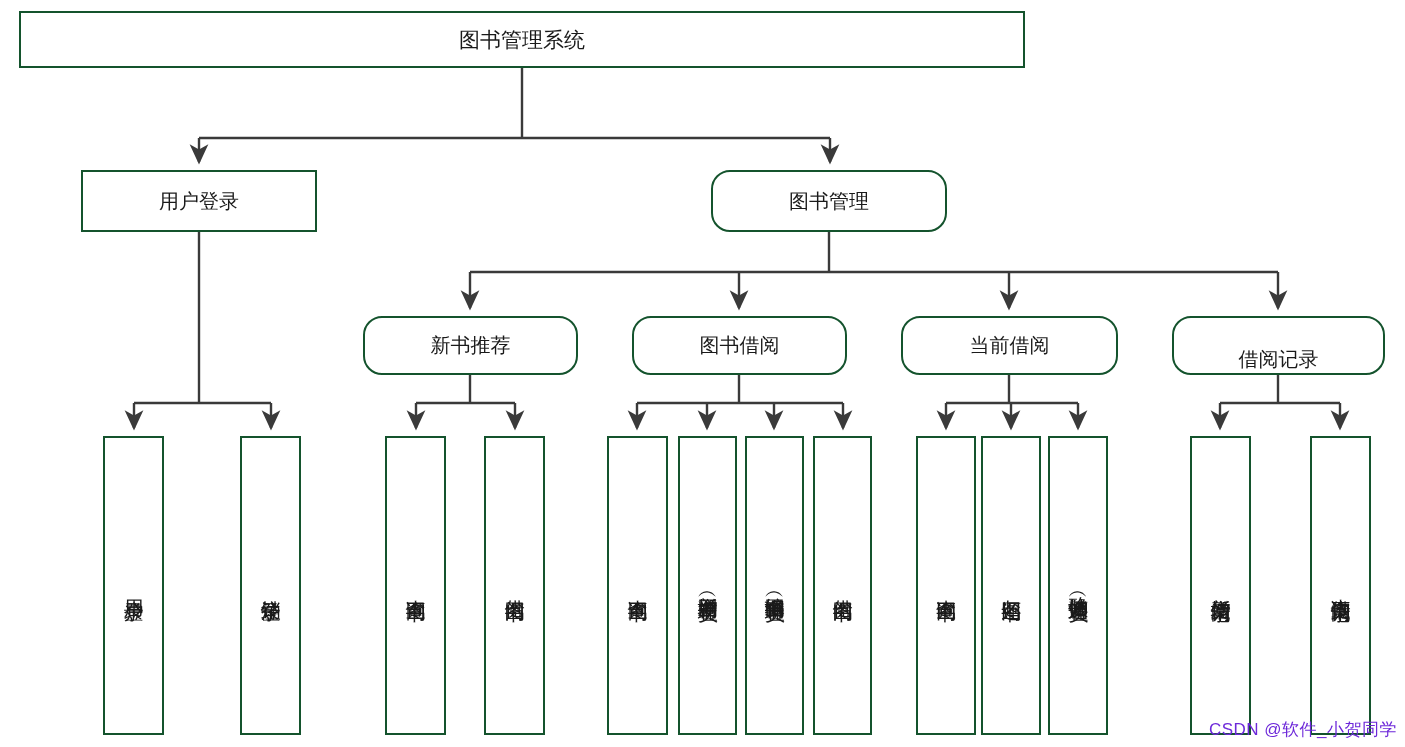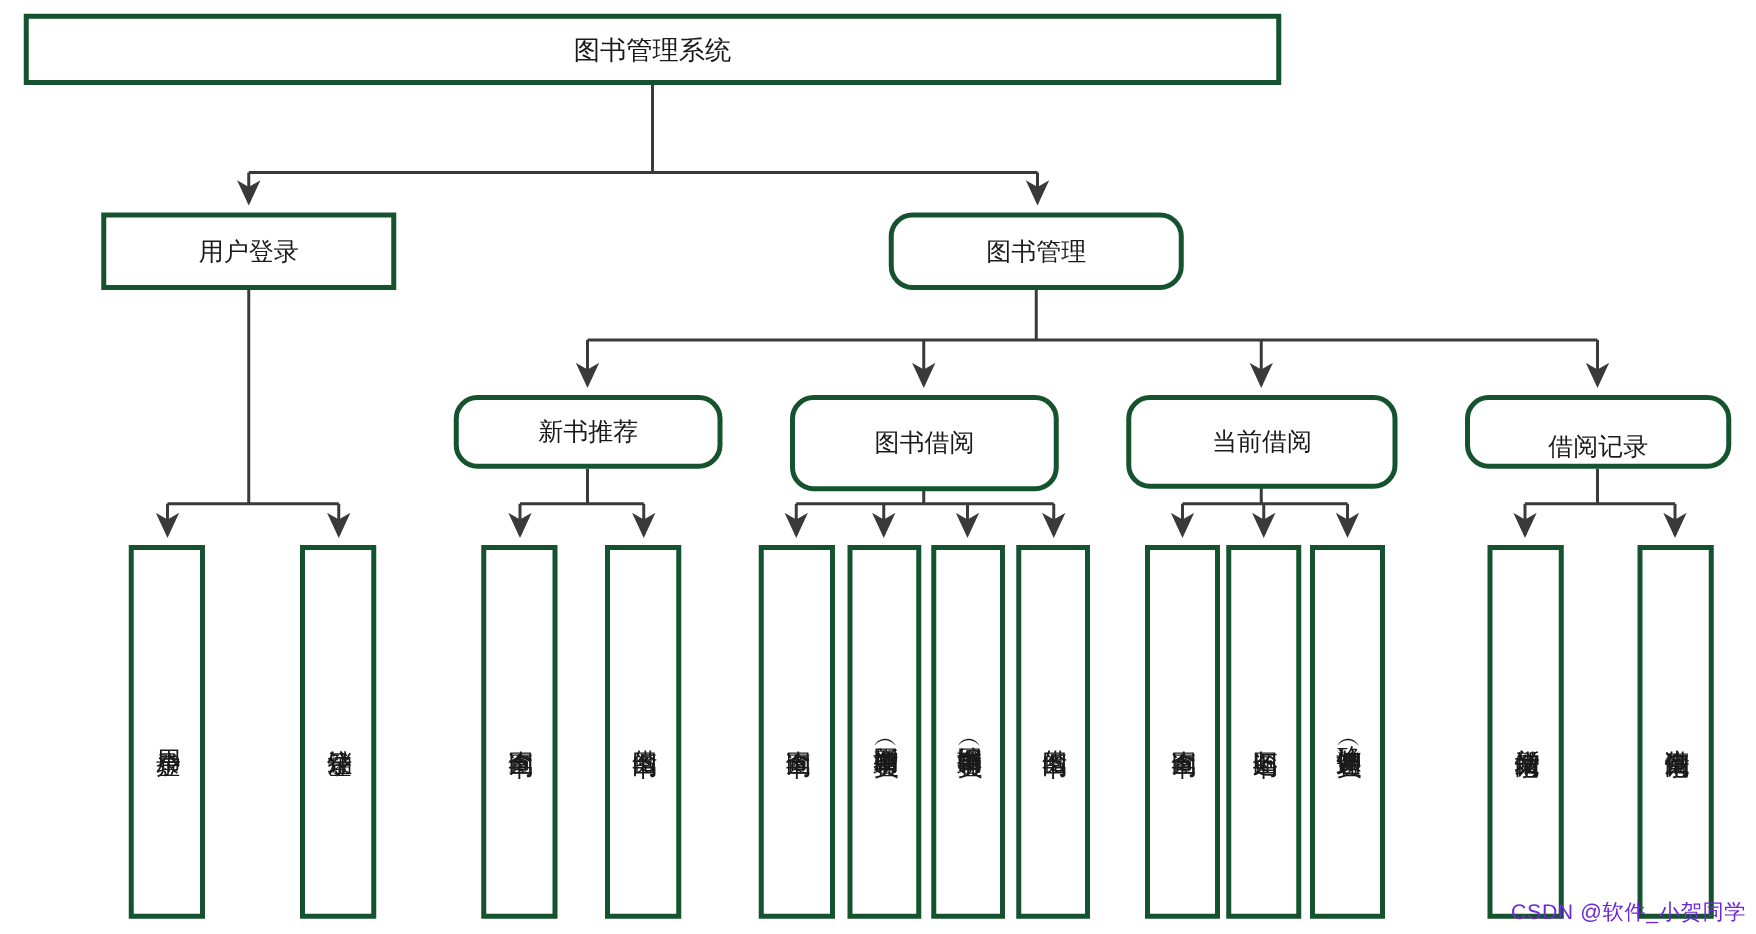--- a/index.html
+++ b/index.html
@@ -14,21 +14,21 @@
     position: relative;
     width: 1405px;
     height: 747px;
     background: #ffffff;
     overflow: hidden;
   }
   .node {
     position: absolute;
     box-sizing: border-box;
     background: #ffffff;
-    border: 4px solid #14532d;
+    border: 2px solid #14532d;
     display: flex;
     align-items: center;
     justify-content: center;
     color: #1a1a1a;
   }
   .node.level0 {
     font-size: 21px;
   }
   .node.level1 {
     font-size: 20px;
@@ -134,24 +134,24 @@
   <div class="node level1" style="left:81px; top:170px; width:236px; height:62px;">
     <span class="label">用户登录</span>
   </div>
   <div class="node level1" style="left:711px; top:170px; width:236px; height:62px;border-radius:19px;">
     <span class="label">图书管理</span>
   </div>
 
   <div class="node level2" style="left:363px; top:316px; width:215px; height:59px;">
     <span class="label">新书推荐</span>
   </div>
-  <div class="node level2" style="left:632px; top:316px; width:215px; height:77px;">
+  <div class="node level2" style="left:632px; top:316px; width:215px; height:59px;">
     <span class="label">图书借阅</span>
   </div>
-  <div class="node level2" style="left:901px; top:316px; width:217px; height:75px;">
+  <div class="node level2" style="left:901px; top:316px; width:217px; height:59px;">
     <span class="label">当前借阅</span>
   </div>
   <div class="node level2" style="left:1172px; top:316px; width:213px; height:59px;align-items:flex-end;">
     <span class="label">借阅记录</span>
   </div>
 
   <div class="node leaf" style="left:103px; top:436px; width:61px; height:299px;">
     <span class="label">用户登录</span>
   </div>
   <div class="node leaf" style="left:240px; top:436px; width:61px; height:299px;">

